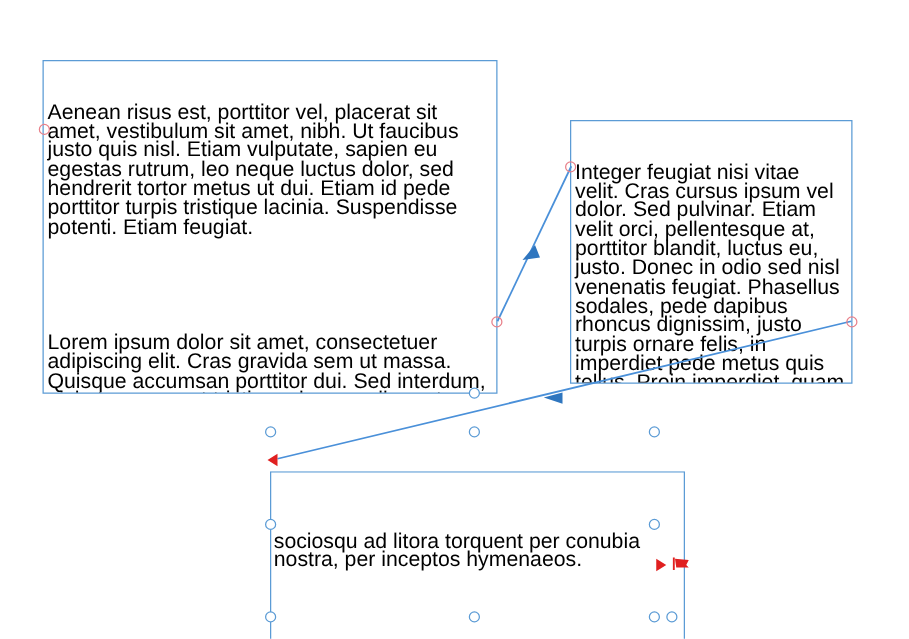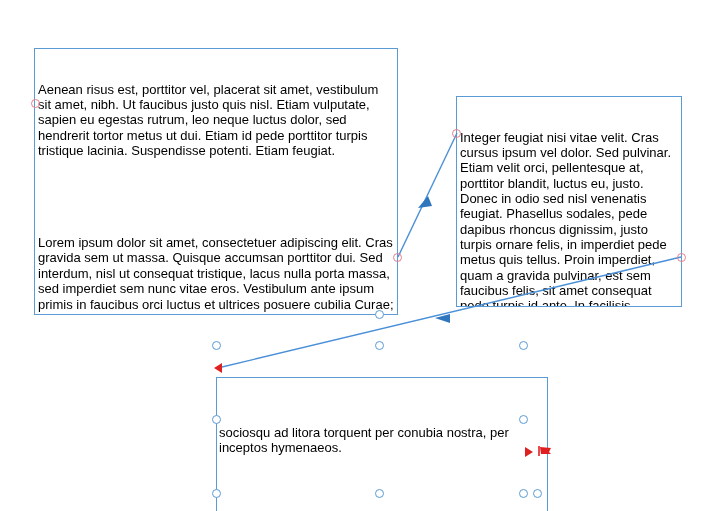--- a/index.html
+++ b/index.html
@@ -23,21 +23,21 @@
     background: #ffffff;
   }
 
   
   .frame {
     position: absolute;
     box-sizing: border-box;
     border: 1px solid #5b9bd5;
     background: transparent;
     color: #000000;
-    font-size: 13px;
+    font-size: 17px;
     line-height: 15.35px;
     padding: 2px 3px 0 3px;
     overflow: hidden;
     white-space: pre-wrap;
     z-index: 4;
   }
   .frame p {
     margin: 0;
   }
   .frame p.spacer {

